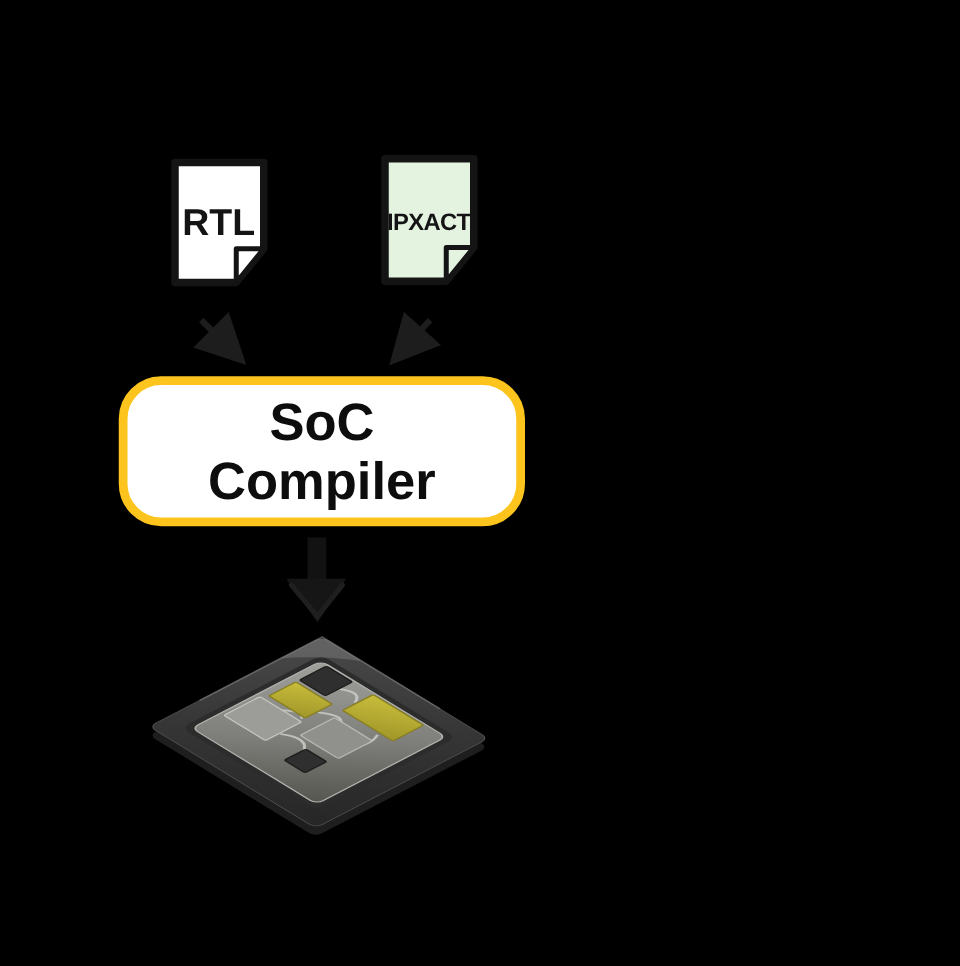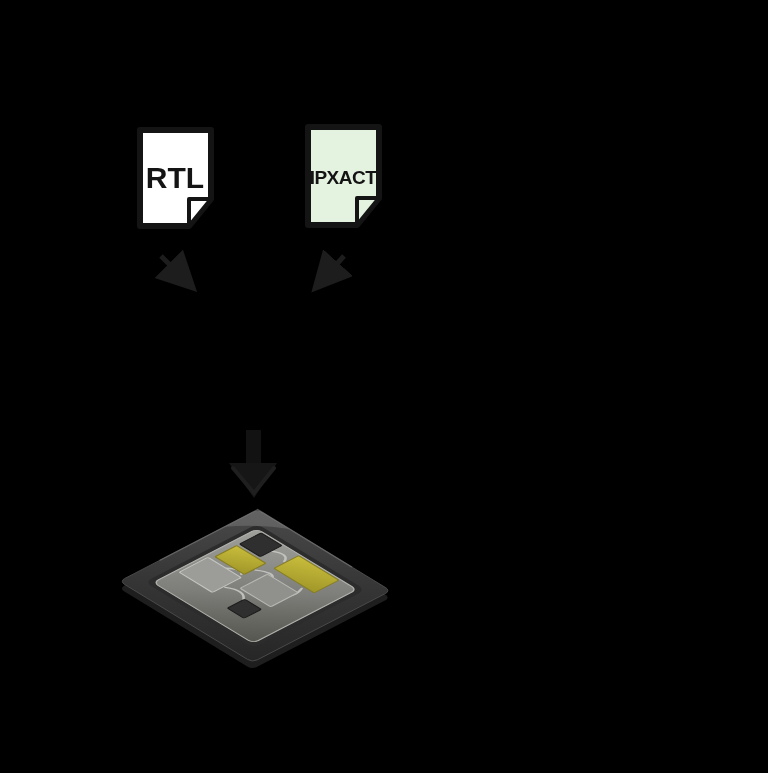--- a/index.html
+++ b/index.html
@@ -79,20 +79,24 @@
     </defs>
     <line x1="161" y1="256" x2="190" y2="285" stroke="#1d1d1d" stroke-width="5" marker-end="url(#ah)"></line>
     <line x1="344" y1="256" x2="318" y2="285" stroke="#1d1d1d" stroke-width="5" marker-end="url(#ah)"></line>
     <g>
       <rect x="246" y="430" width="15" height="34" fill="#121212"></rect>
       <polygon points="229,463 277,463 254,498" fill="#161616"></polygon>
       <polyline points="233,468 254,493 274,468" fill="none" stroke="#1f1f1f" stroke-width="4" stroke-linecap="round"></polyline>
     </g>
   </svg>
 
+  <div class="abs compiler-box">
+    <span>SoC</span>
+    <span>Compiler</span>
+  </div>
 
   <svg class="abs chip-svg" width="304" height="192" viewBox="0 0 304 192">
     <defs>
       <linearGradient id="pkgGrad" x1="0" y1="0" x2="1" y2="1">
         <stop offset="0" stop-color="#4a4a4a"></stop>
         <stop offset="0.5" stop-color="#353535"></stop>
         <stop offset="1" stop-color="#262626"></stop>
       </linearGradient>
       <linearGradient id="subGrad" x1="0" y1="0" x2="1" y2="1">
         <stop offset="0" stop-color="#a0a09c"></stop>

